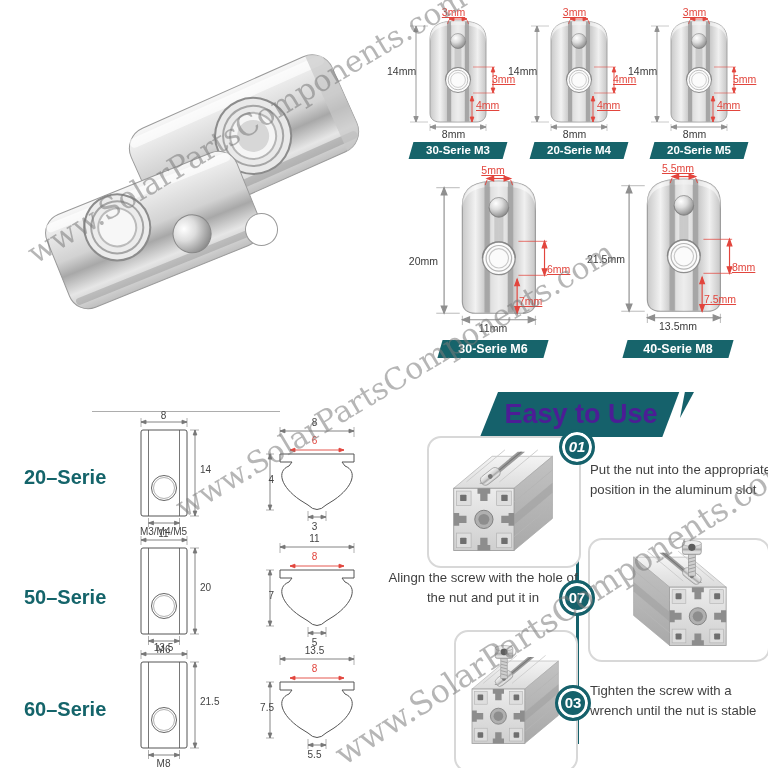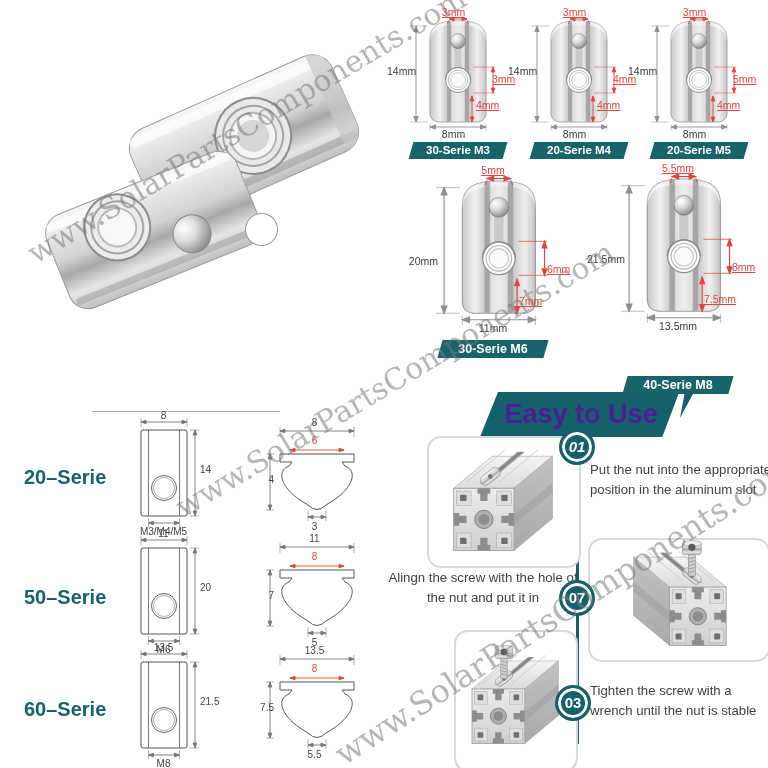--- a/index.html
+++ b/index.html
@@ -42,21 +42,21 @@
 
   
   .badge{position:absolute;height:17px;}
   .badge .bg{position:absolute;inset:0;background:#17646b;transform:skewX(-16deg);}
   .badge span{position:relative;display:block;text-align:center;color:#fff;
               font-size:11.5px;font-weight:bold;line-height:17px;}
   .b1{left:411px;top:142px;width:94px;}
   .b2{left:532px;top:142px;width:94px;}
   .b3{left:652px;top:142px;width:94px;border-radius:7px;}
   .b4{left:440px;top:340px;width:106px;height:18px;}
-  .b5{left:625px;top:340px;width:106px;height:18px;margin-top:36px;}
+  .b5{left:625px;top:340px;width:106px;height:18px;}
   .b4 span,.b5 span{font-size:12.5px;line-height:18px;}
 
   
   .divider{left:92px;top:411px;width:188px;height:1px;background:#adadad;}
   .serie{position:absolute;color:#14646a;font-weight:bold;font-size:20px;}
   .s1{left:24px;top:466px;} .s2{left:24px;top:586px;} .s3{left:24px;top:698px;}
   .fvw,.svw{position:absolute;}
   .fvw{width:95px;height:125px;} .svw{width:105px;height:112px;}
   .fvw svg,.svw svg{width:100%;height:100%;}
   .f1{left:116px;top:414px;} .f2{left:116px;top:532px;} .f3{left:116px;top:646px;}

